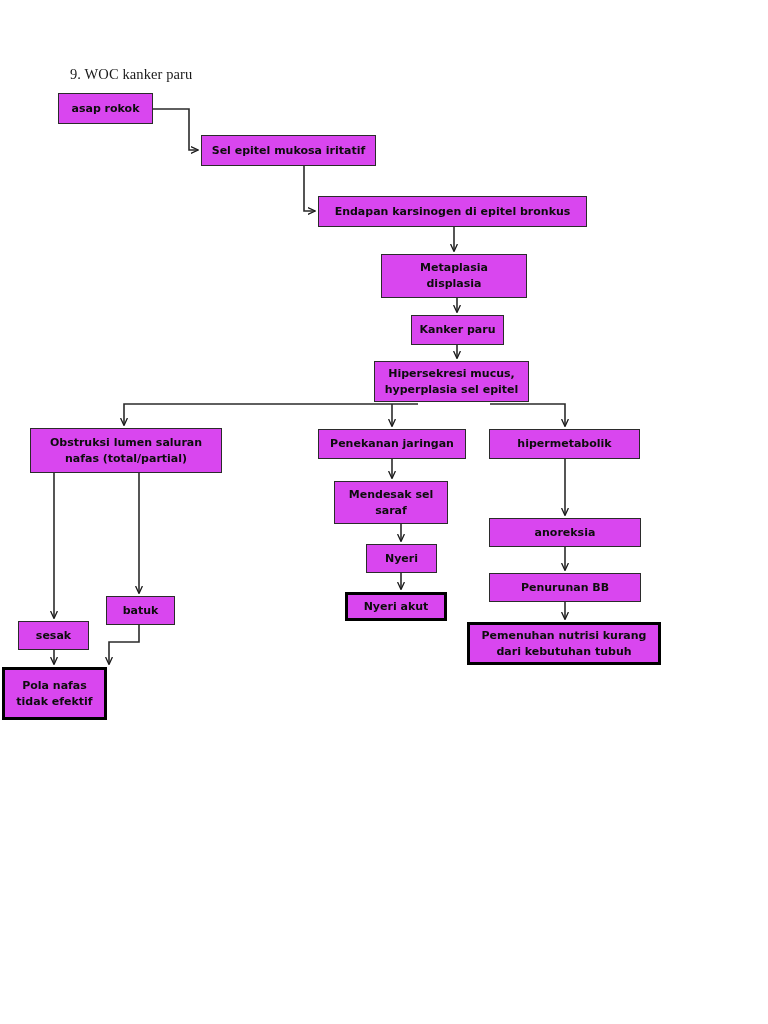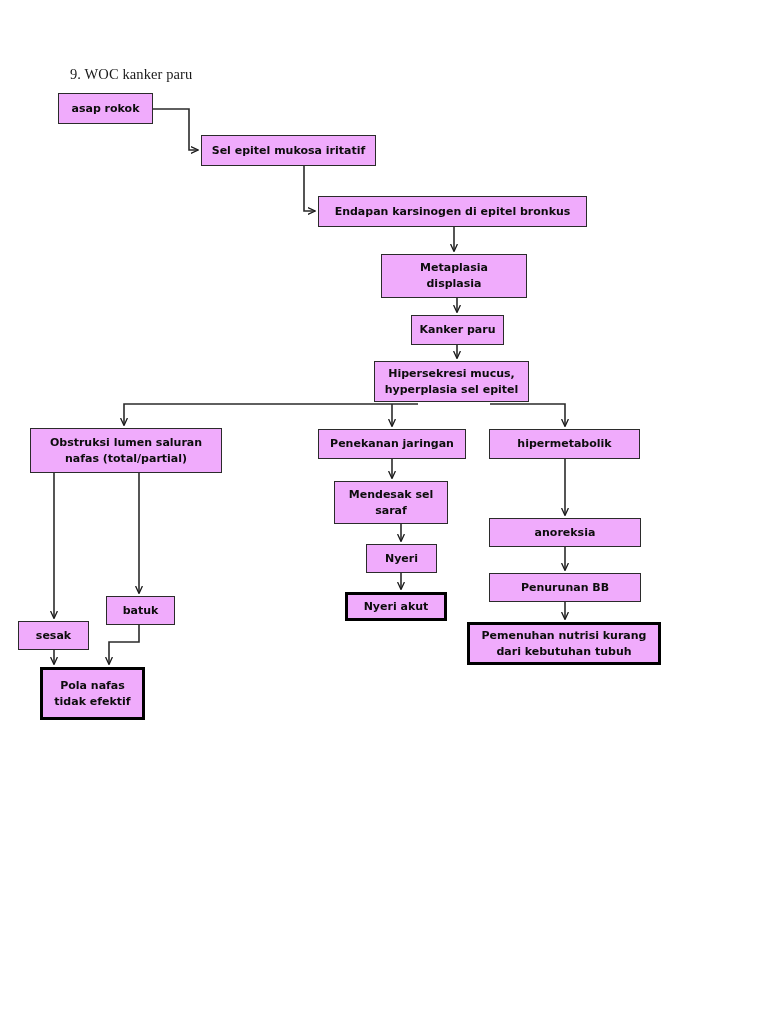--- a/index.html
+++ b/index.html
@@ -35,21 +35,21 @@
     font-family: "Liberation Serif", "DejaVu Serif", serif;
     font-size: 14.5px;
     color: #1a1a1a;
     white-space: nowrap;
     letter-spacing: 0.1px;
   }
   .node {
     position: absolute;
     box-sizing: border-box;
     border: 1px solid #2b2b2b;
-    background: #f0abfc;
+    background: #d946ef;
     display: flex;
     flex-direction: column;
     align-items: center;
     justify-content: center;
     text-align: center;
     font-family: "DejaVu Sans", sans-serif;
     font-weight: bold;
     font-size: 11px;
     color: #0d0d0d;
     line-height: 1.45;
@@ -149,19 +149,19 @@
       <div class="node thick" style="left: 345px; top: 592px; width: 102px; height: 29px;">
         <span class="ln">Nyeri akut</span>
       </div>
       <div class="node" style="left: 18px; top: 621px; width: 71px; height: 29px;">
         <span class="ln">sesak</span>
       </div>
       <div class="node thick" style="left: 467px; top: 622px; width: 194px; height: 43px;">
         <span class="ln">Pemenuhan nutrisi kurang</span>
         <span class="ln">dari kebutuhan tubuh</span>
       </div>
-      <div class="node thick" style="left: 2px; top: 667px; width: 105px; height: 53px; margin-left: 38px;">
+      <div class="node thick" style="left: 2px; top: 667px; width: 105px; height: 53px;">
         <span class="ln">Pola nafas</span>
         <span class="ln">tidak efektif</span>
       </div>
     </div>
 
 </div>
 
 </body></html>

